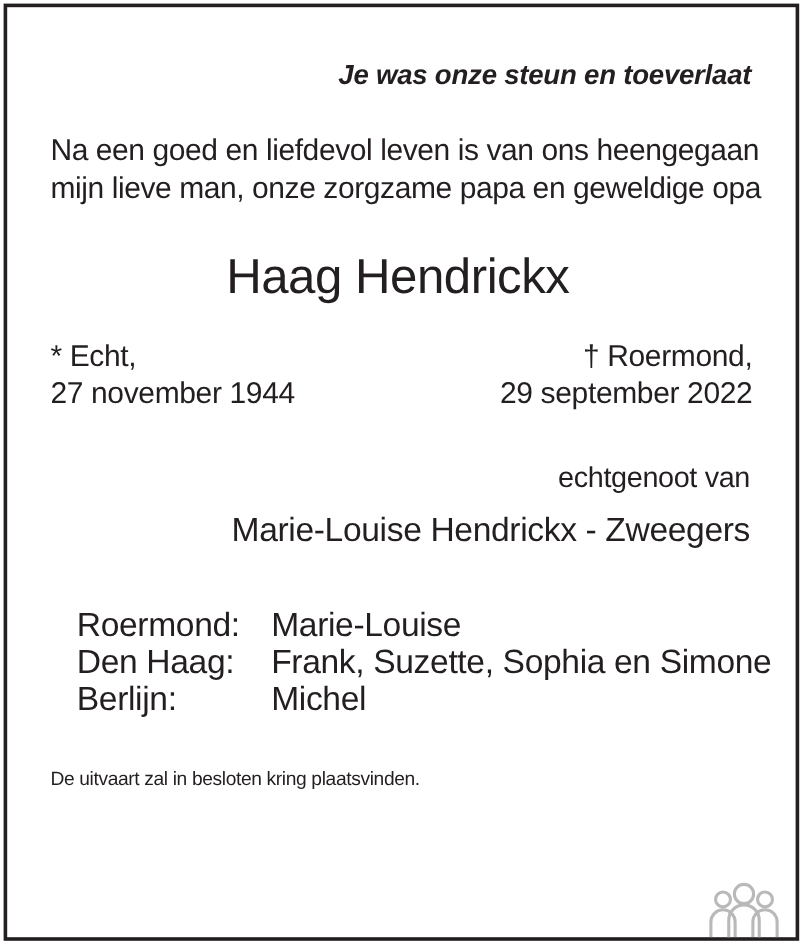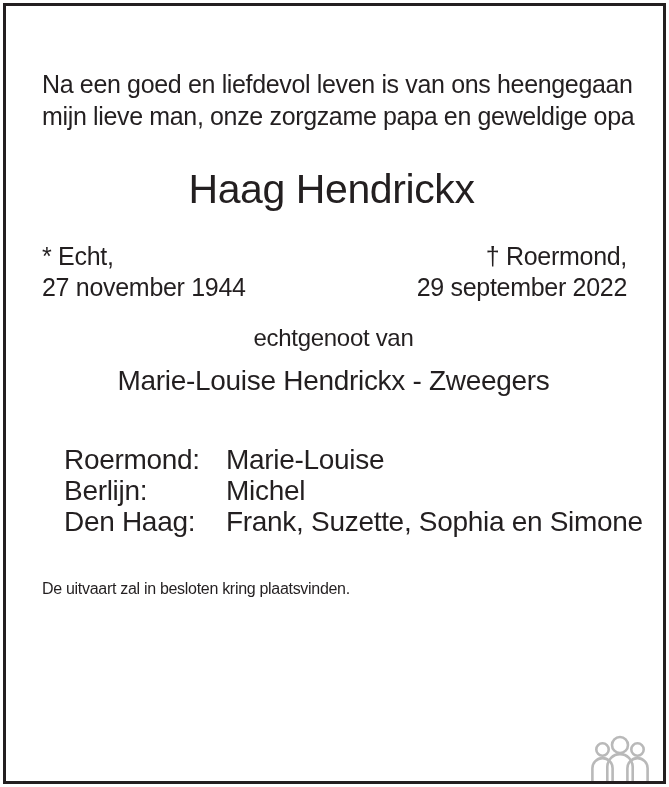--- a/index.html
+++ b/index.html
@@ -83,22 +83,22 @@
     line-height: 31px;
     letter-spacing: -0.3px;
   }
   .life-col { white-space: nowrap; }
   .life-col.birth { text-align: left; }
   .life-col.death { text-align: right; }
   .life-line { display: block; }
 
   
   .spouse-block {
-    margin-top: 20px;
-    text-align: center;
+    margin-top: 40px;
+    text-align: right;
     padding-right: 2px;
   }
   .spouse-label {
     font-size: 24px;
     line-height: 30px;
     letter-spacing: -0.3px;
   }
   .spouse-name {
     margin-top: 10px;
     font-size: 28px;
@@ -151,20 +151,21 @@
   }
   .corner-logo svg { display: block; width: 100%; height: 100%; }
 </style>
 </head>
 <body>
 
 <div class="notice">
   <div class="notice-frame">
     <div class="notice-inner">
 
+      <div class="tagline">Je was onze steun en toeverlaat</div>
 
       <div class="intro">
         <span class="intro-line">Na een goed en liefdevol leven is van ons heengegaan</span>
         <span class="intro-line">mijn lieve man, onze zorgzame papa en geweldige opa</span>
       </div>
 
       <div class="deceased-name">Haag Hendrickx</div>
 
       <div class="life-dates">
         <div class="life-col birth">
@@ -181,26 +182,26 @@
         <div class="spouse-label">echtgenoot van</div>
         <div class="spouse-name">Marie-Louise Hendrickx - Zweegers</div>
       </div>
 
       <div class="family-list">
         <div class="family-row">
           <span class="family-place">Roermond:</span>
           <span class="family-names">Marie-Louise</span>
         </div>
         <div class="family-row">
+          <span class="family-place">Den Haag:</span>
+          <span class="family-names">Frank, Suzette, Sophia en Simone</span>
+        </div>
+        <div class="family-row">
           <span class="family-place">Berlijn:</span>
           <span class="family-names">Michel</span>
-        </div>
-        <div class="family-row">
-          <span class="family-place">Den Haag:</span>
-          <span class="family-names">Frank, Suzette, Sophia en Simone</span>
         </div>
       </div>
 
       <div class="closing">De uitvaart zal in besloten kring plaatsvinden.</div>
 
 
       <div class="corner-logo">
         <svg viewBox="0 0 62 52" xmlns="http://www.w3.org/2000/svg" fill="none" stroke="#b9b9b9" stroke-width="2.6">
           <circle cx="13.5" cy="14.5" r="6.2"></circle>
           <circle cx="31" cy="10" r="8"></circle>

